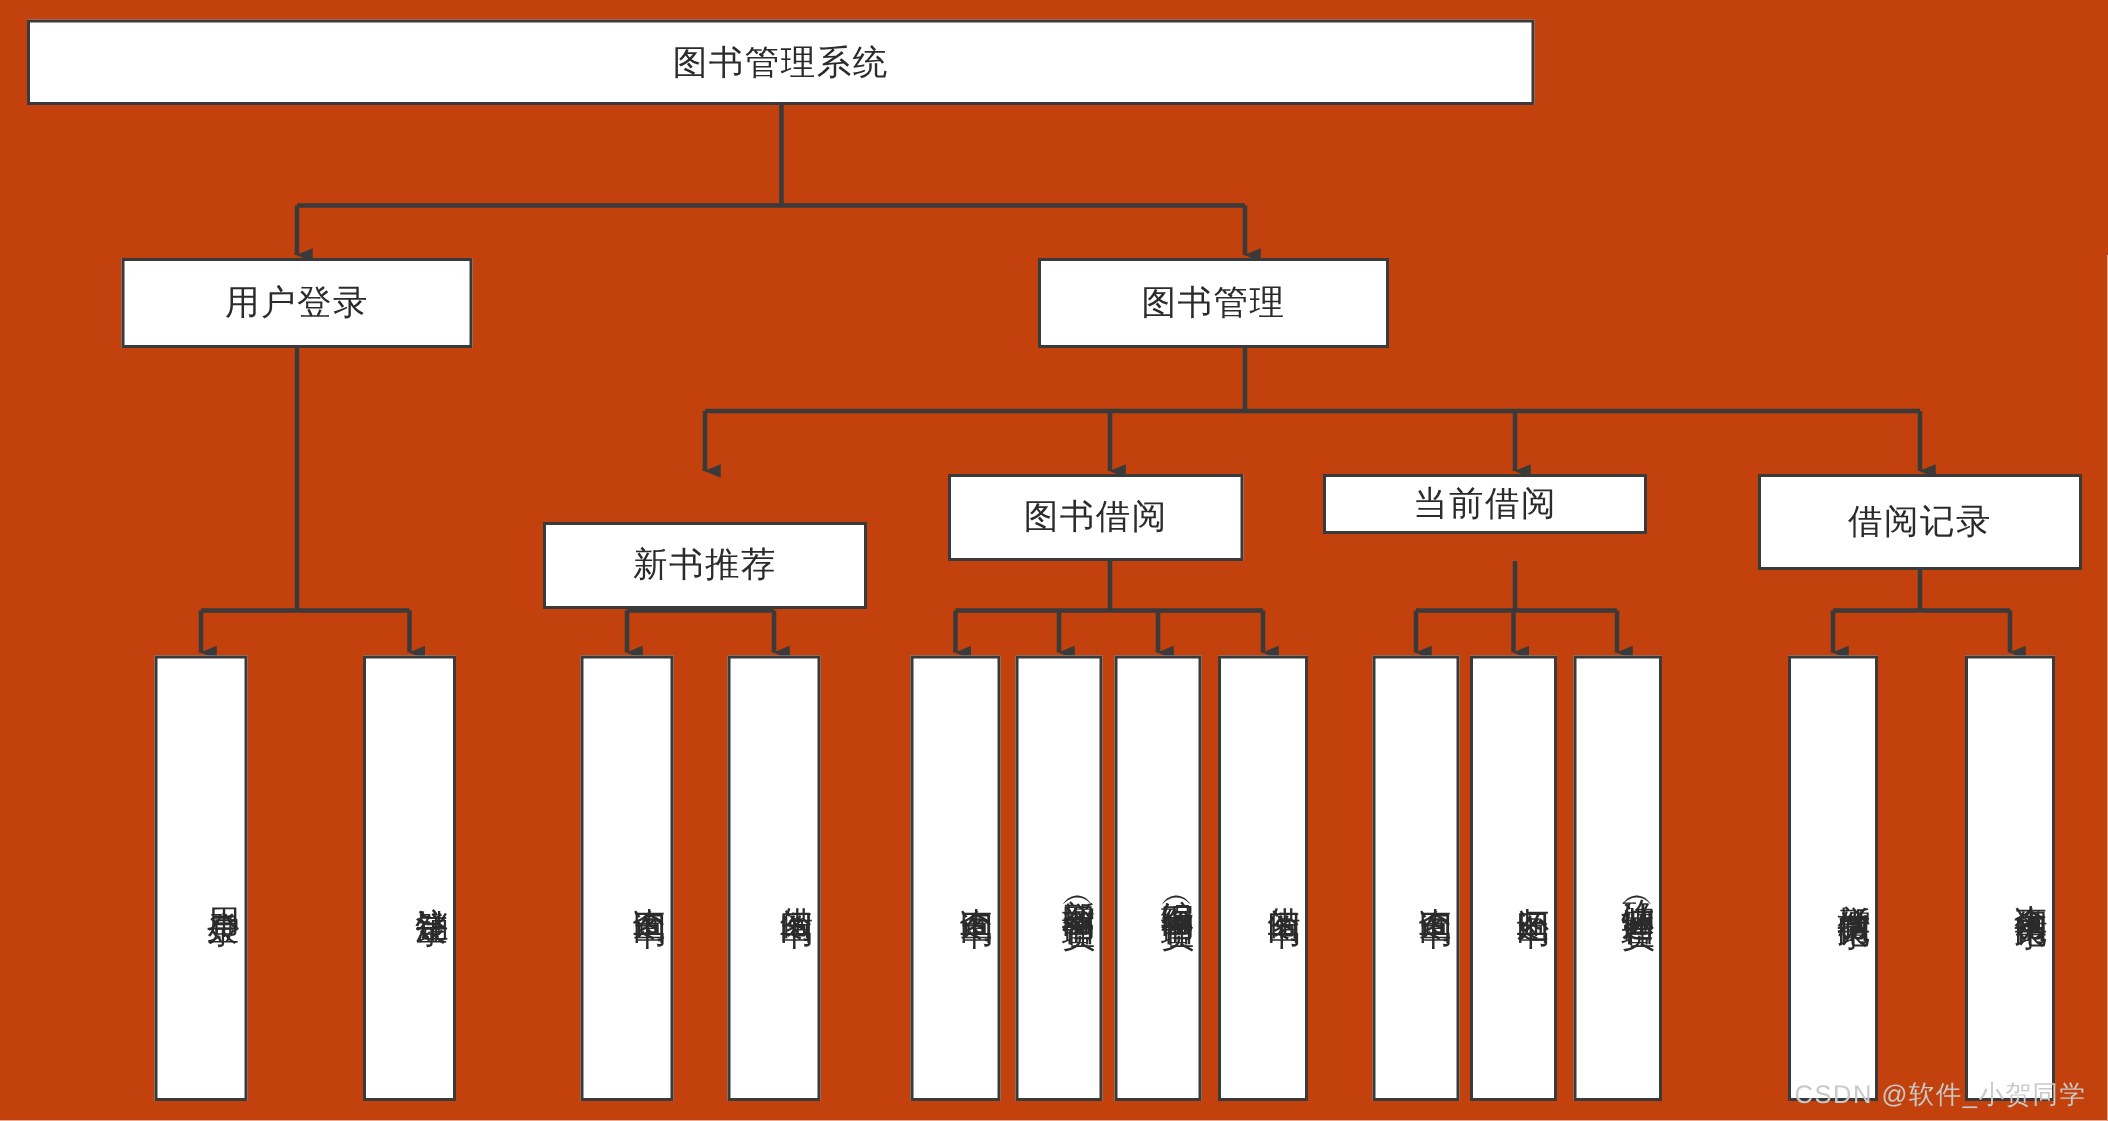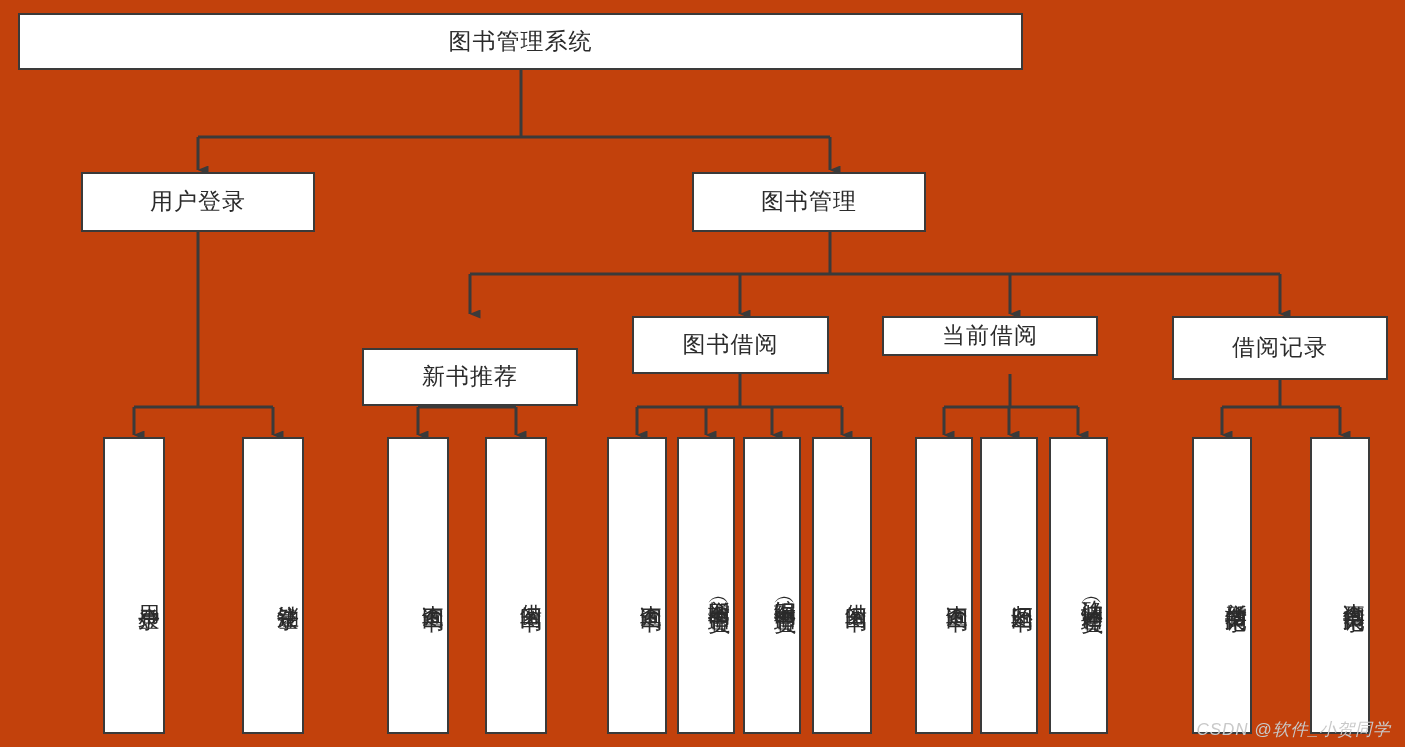--- a/index.html
+++ b/index.html
@@ -57,21 +57,20 @@
   }
   .watermark {
     position: absolute;
     right: 14px;
     bottom: 6px;
     font-size: 17px;
     color: #c9c9c9;
     letter-spacing: 1px;
     white-space: nowrap;
     user-select: none;
-    font-style: italic;
   }
 </style>
 </head>
 <body>
 
 <div id="canvas">
 
   <svg class="connectors" viewBox="0 0 1405 747">
     <defs>
       <marker id="arrowhead" markerWidth="9" markerHeight="11" refX="4.5" refY="10.5" orient="auto" markerUnits="userSpaceOnUse">

